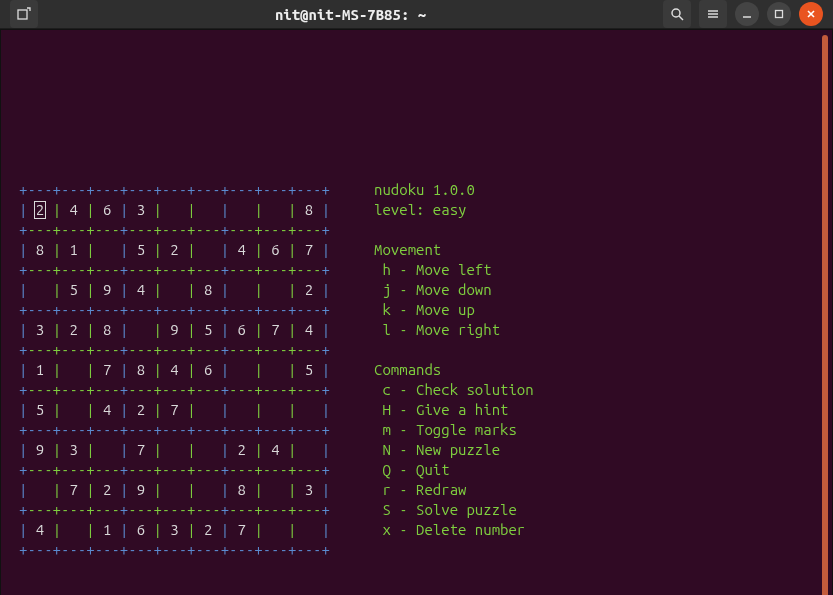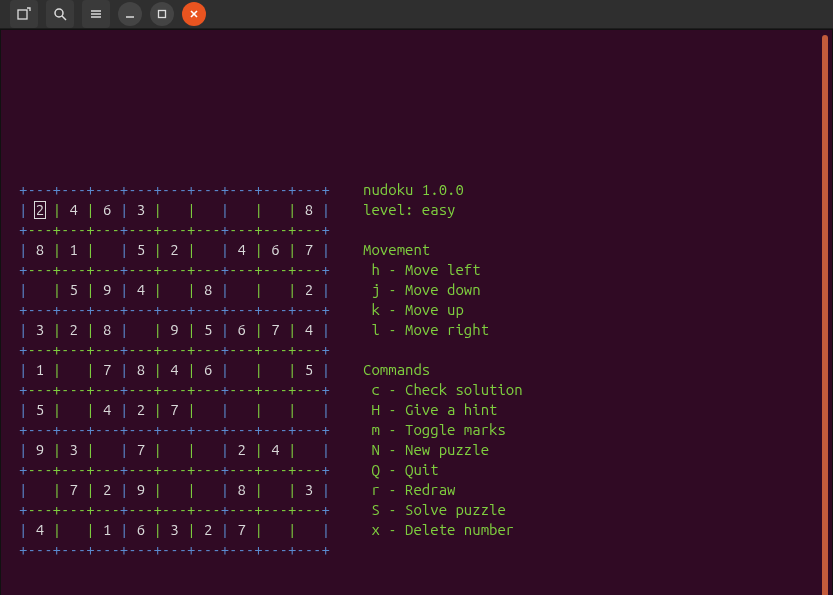--- a/index.html
+++ b/index.html
@@ -69,21 +69,21 @@
   .terminal::after {
     content: "";
     position: absolute;
     top: 5px; right: 4px; bottom: 5px;
     width: 6px;
     background: #c35b3b;
     border-radius: 3px;
   }
   .term-row { display: flex; }
   .grid-area { display: inline-block; vertical-align: top; }
-  .info-area { display: inline-block; vertical-align: top; margin-left: 33px; }
+  .info-area { display: inline-block; vertical-align: top; margin-left: 44px; }
   .blue  { color: #5b8cd1; }
   .green { color: #7fcf3f; }
   .white { color: #d9d9d9; }
   .hdr   { color: #7fcf3f; }
   .cursor {
     display: inline-block;
     border: 1px solid #d9d9d9;
     color: #d9d9d9;
     line-height: 16px;
     padding: 0 1px;
@@ -98,20 +98,21 @@
   <div class="titlebar">
     <div class="tb-left">
       <div class="tb-icon-btn">
         <svg width="14" height="14" viewBox="0 0 14 14">
             <rect x="1" y="3" width="9" height="9" fill="none" stroke="#ddd" stroke-width="1.3"></rect>
             <path d="M10 1 h3 v3" fill="none" stroke="#ddd" stroke-width="1.3"></path>
             <path d="M7 7 v-6 M4 4 h6" stroke="#ddd" stroke-width="0" fill="none"></path>
           </svg>
       </div>
     </div>
+    <div class="tb-title">nit@nit-MS-7B85: ~</div>
     <div class="tb-right">
       <div class="tb-icon-btn">
         <svg width="14" height="14" viewBox="0 0 14 14">
             <circle cx="6" cy="6" r="4" fill="none" stroke="#ddd" stroke-width="1.5"></circle>
             <line x1="9" y1="9" x2="13" y2="13" stroke="#ddd" stroke-width="1.5"></line>
           </svg>
       </div>
       <div class="tb-icon-btn">
         <svg width="14" height="14" viewBox="0 0 14 14">
             <line x1="2" y1="4" x2="12" y2="4" stroke="#ddd" stroke-width="1.5"></line>

